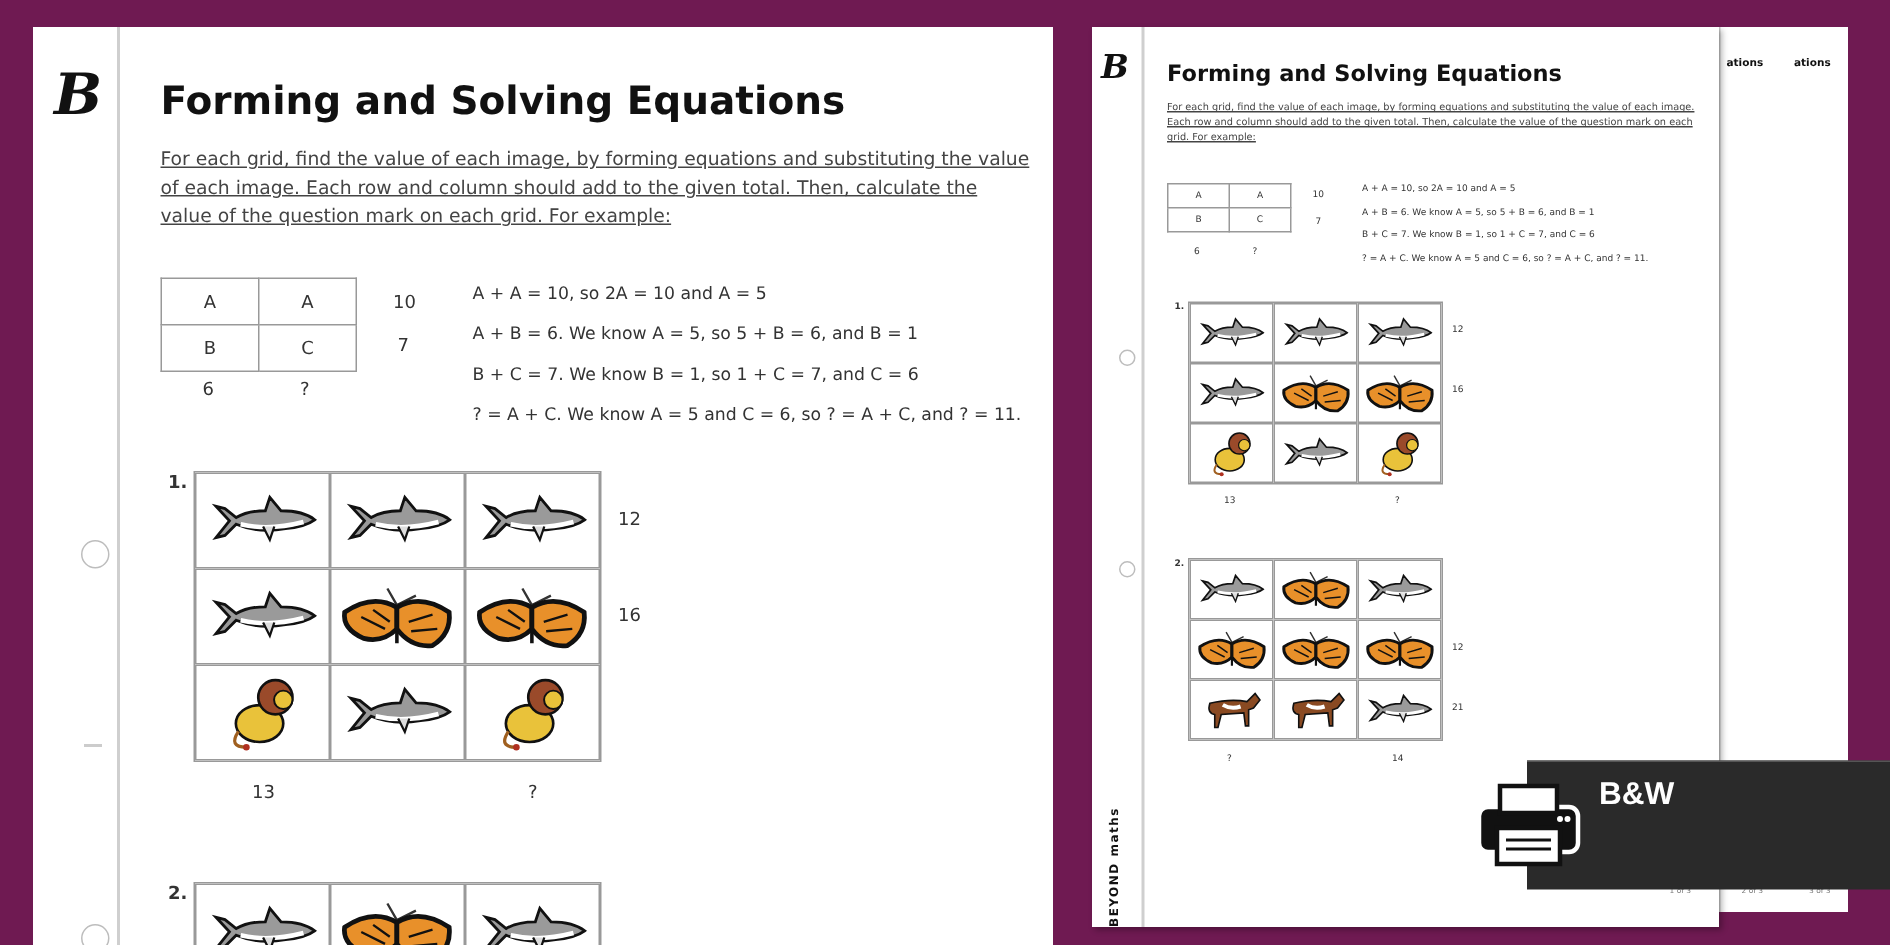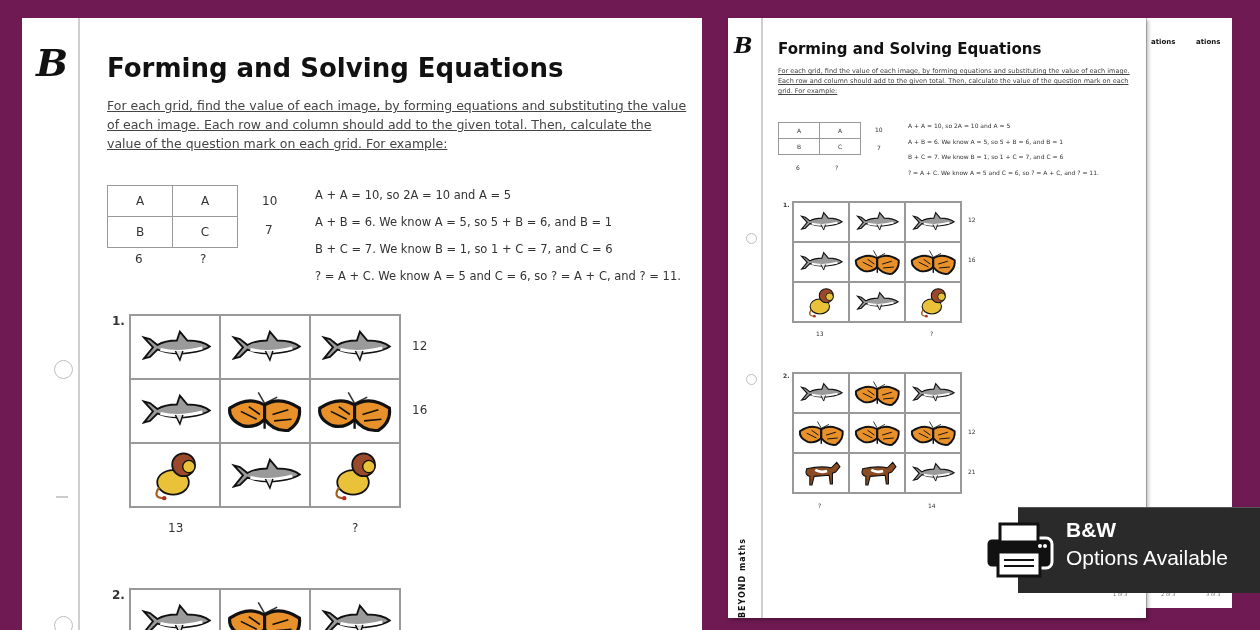--- a/index.html
+++ b/index.html
@@ -430,21 +430,20 @@
   <div class="lbl" style="left:240px;top:410px;font-size:6px;">12</div>
   <div class="lbl" style="left:240px;top:450px;font-size:6px;">21</div>
   <div class="lbl" style="left:90px;top:484px;font-size:6px;">?</div>
   <div class="lbl" style="left:200px;top:484px;font-size:6px;">14</div>
 
   <div class="footer-num" style="left:385px;top:573px;">1 of 3</div>
 </div>
 
 <div id="bw-banner">
   <div class="bw1">B&amp;W</div>
-  <div class="bw2">Options Available</div>
 </div>
 <svg id="printer" viewBox="0 0 70 60">
   <rect x="2" y="18" width="66" height="30" rx="6" fill="#111" stroke="#fff" stroke-width="3"></rect>
   <rect x="16" y="4" width="38" height="18" fill="#fff" stroke="#111" stroke-width="3"></rect>
   <rect x="14" y="32" width="42" height="24" fill="#fff" stroke="#111" stroke-width="3"></rect>
   <line x1="20" y1="40" x2="50" y2="40" stroke="#111" stroke-width="2"></line>
   <line x1="20" y1="46" x2="50" y2="46" stroke="#111" stroke-width="2"></line>
   <circle cx="56" cy="26" r="2" fill="#fff"></circle>
     <circle cx="61" cy="26" r="2" fill="#fff"></circle>
 </svg>

